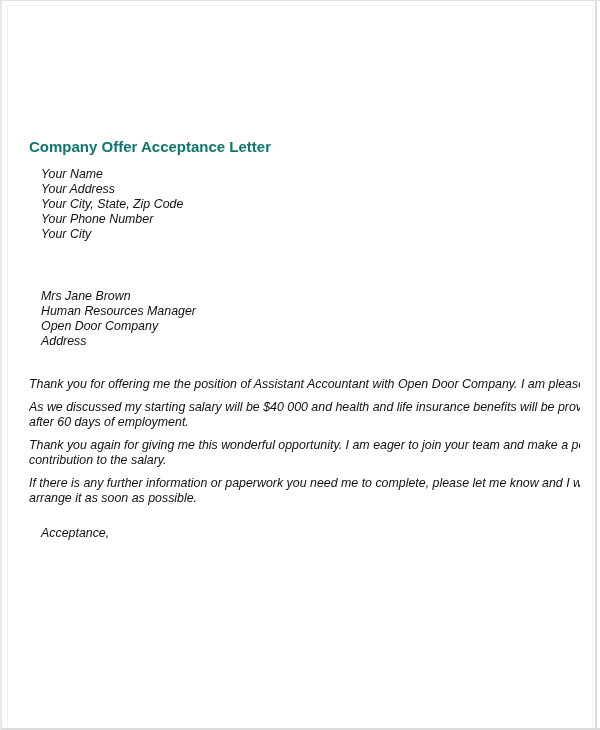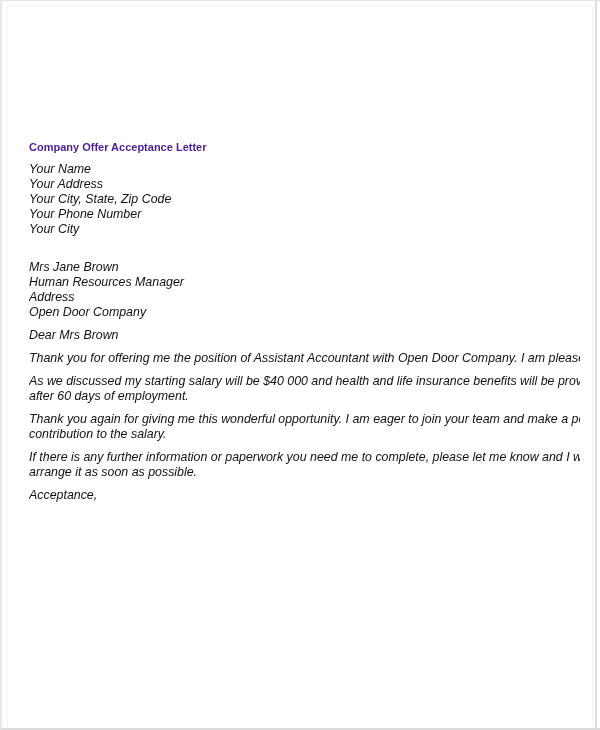--- a/index.html
+++ b/index.html
@@ -62,29 +62,29 @@
       position: absolute;
       left: 27px;
       top: 138px;
       width: 551px;
       overflow: hidden;
       font-size: 12.4px;
       line-height: 15px;
       color: #111111;
     }
     .title {
-      color: #4c1d95;
+      color: #0f766e;
       font-weight: bold;
-      font-size: 11px;
+      font-size: 15px;
       margin: 0 0 7px 0;
       line-height: 16px;
     }
     .block {
       font-style: italic;
-      margin: 0;
+      margin: 12px;
     }
     .block div, .para div {
       white-space: nowrap;
     }
     .gap-s { height: 8px; }
     .gap-m { height: 15px; }
     .gap-p { height: 8px; }
     .para {
       font-style: italic;
       margin: 0;
@@ -112,28 +112,25 @@
       <div>Your Phone Number</div>
       <div>Your City</div>
     </div>
     <div class="gap-s"></div>
 
     <div class="gap-m"></div>
 
     <div class="block">
       <div>Mrs Jane Brown</div>
       <div>Human Resources Manager</div>
+      <div>Open Door Company</div>
       <div>Address</div>
-      <div>Open Door Company</div>
     </div>
     <div class="gap-s"></div>
 
-    <div class="block">
-      <div>Dear Mrs Brown</div>
-    </div>
     <div class="gap-s"></div>
 
     <div class="para">
       <div>Thank you for offering me the position of Assistant Accountant with Open Door Company. I am pleased to</div>
     </div>
     <div class="gap-p"></div>
 
     <div class="para">
       <div>As we discussed my starting salary will be $40 000 and health and life insurance benefits will be provided</div>
       <div>after 60 days of employment.</div>

